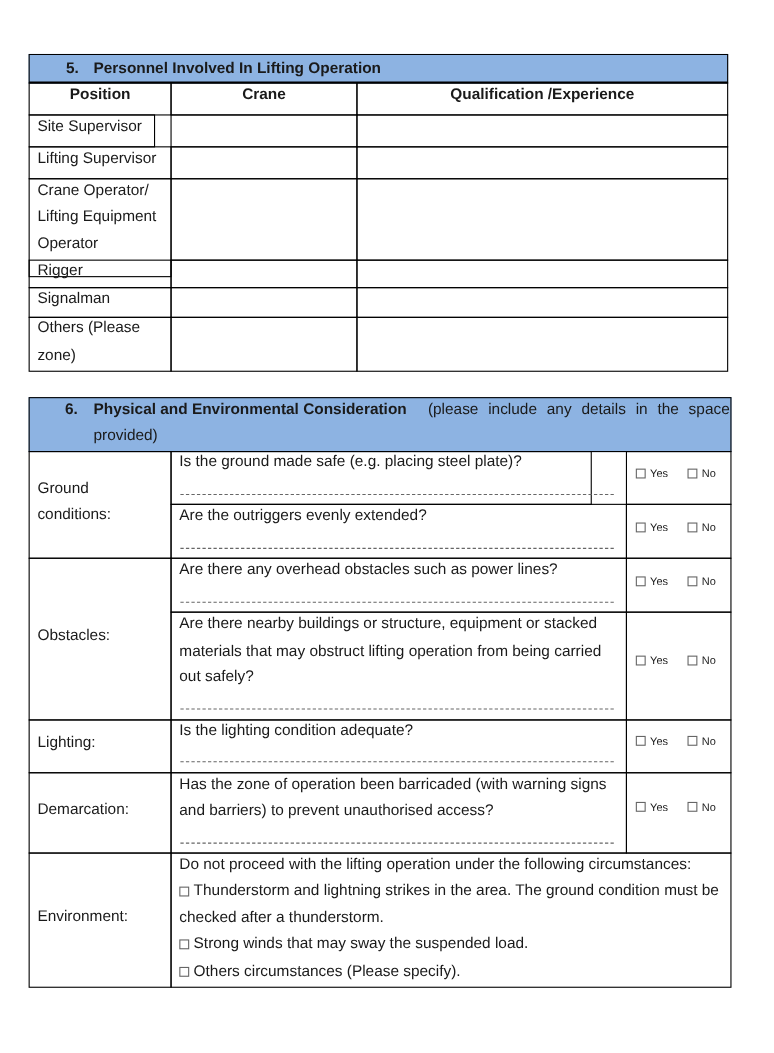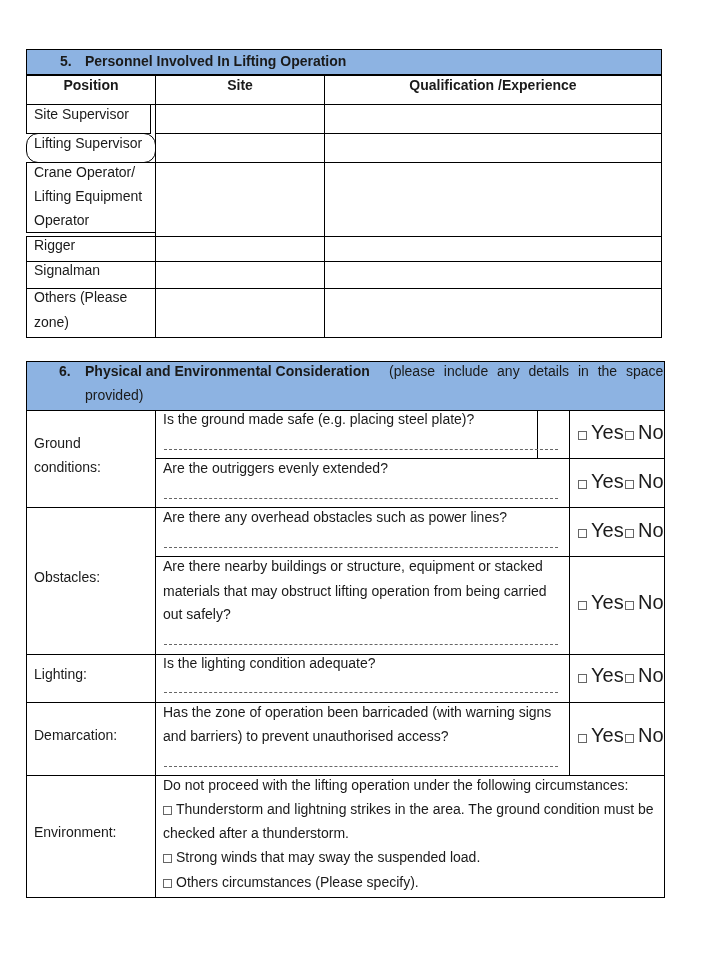--- a/index.html
+++ b/index.html
@@ -5,54 +5,54 @@
   html, body { margin: 0; padding: 0; background: #ffffff; }
   body { width: 704px; height: 957px; position: relative; font-family: "Liberation Sans", sans-serif; color: #1a1a1a; font-size: 14px; }
   .abs { position: absolute; box-sizing: border-box; }
   .hdr { background: #8db3e2; border: 1px solid #000; border-bottom: 2px solid #000; }
   .cell { border: 1px solid #000; }
   .bold { font-weight: bold; }
   .t { position: absolute; white-space: nowrap; line-height: 24px; font-size: 14px; }
   .center { text-align: center; }
   .uline { position: absolute; height: 0; border-top: 1px dashed #666; }
   .cb { display: inline-block; width: 9px; height: 9px; border: 1px solid #666; margin-right: 4px; vertical-align: -1px; box-sizing: border-box; }
-  .yn { position: absolute; white-space: nowrap; font-size: 20px; line-height: 20px; }
+  .yn { position: absolute; white-space: nowrap; font-size: 10px; line-height: 20px; }
 </style>
 </head>
 <body>
 
 <div>
   <div class="abs hdr" style="left:26px; top:49px; width:636px; height:27px;">
     <span class="t bold" style="left:33px; top:0px; line-height:23px;">5.</span>
     <span class="t bold" style="left:58px; top:0px; line-height:23px;">Personnel Involved In Lifting Operation</span>
   </div>
 
   <div class="abs cell" style="left:26px; top:75px; width:130px; height:30px;">
     <div class="t bold center" style="left:0; right:0; top:-3px;">Position</div>
   </div>
   <div class="abs cell" style="left:155px; top:75px; width:170px; height:30px;">
-    <div class="t bold center" style="left:0; right:0; top:-3px;">Site</div>
+    <div class="t bold center" style="left:0; right:0; top:-3px;">Crane</div>
   </div>
   <div class="abs cell" style="left:324px; top:75px; width:338px; height:30px;">
     <div class="t bold center" style="left:0; right:0; top:-3px;">Qualification /Experience</div>
   </div>
 
-  <div class="abs cell" style="left:26px; top:104px; width:125px; height:30px;">
+  <div class="abs cell" style="left:26px; top:104px; width:115px; height:30px;">
     <div class="t" style="left:7px; top:-3px;">Site Supervisor</div>
   </div>
   <div class="abs cell" style="left:155px; top:104px; width:170px; height:30px;"></div>
   <div class="abs cell" style="left:324px; top:104px; width:338px; height:30px;"></div>
 
-  <div class="abs cell" style="left:26px; top:133px; width:130px; height:30px;border-radius:12px;">
+  <div class="abs cell" style="left:26px; top:133px; width:130px; height:30px;">
     <div class="t" style="left:7px; top:-3px;">Lifting Supervisor</div>
   </div>
   <div class="abs cell" style="left:155px; top:133px; width:170px; height:30px;"></div>
   <div class="abs cell" style="left:324px; top:133px; width:338px; height:30px;"></div>
 
-  <div class="abs cell" style="left:26px; top:162px; width:130px; height:71px;">
+  <div class="abs cell" style="left:26px; top:162px; width:130px; height:90px;">
     <div class="t" style="left:7px; top:-3px;">Crane Operator/</div>
     <div class="t" style="left:7px; top:21px;">Lifting Equipment</div>
     <div class="t" style="left:7px; top:45px;">Operator</div>
   </div>
   <div class="abs cell" style="left:155px; top:162px; width:170px; height:75px;"></div>
   <div class="abs cell" style="left:324px; top:162px; width:338px; height:75px;"></div>
 
   <div class="abs cell" style="left:26px; top:236px; width:130px; height:26px;">
     <div class="t" style="left:7px; top:-4px;">Rigger</div>
   </div>

